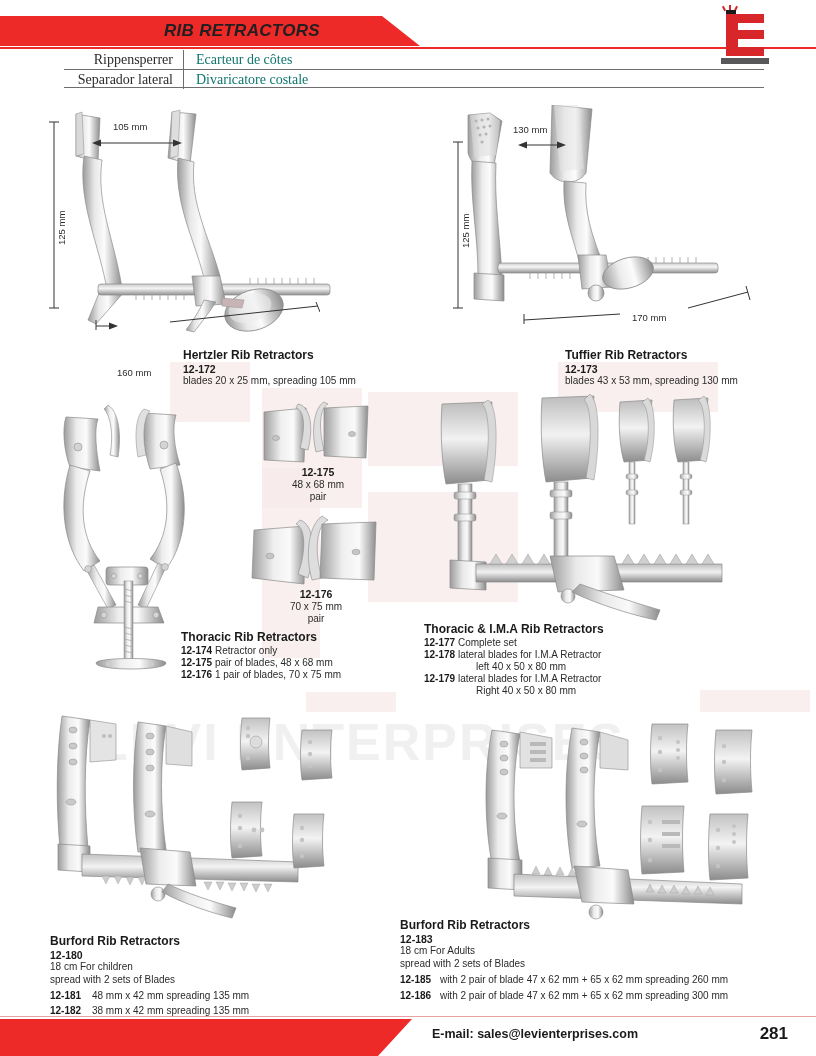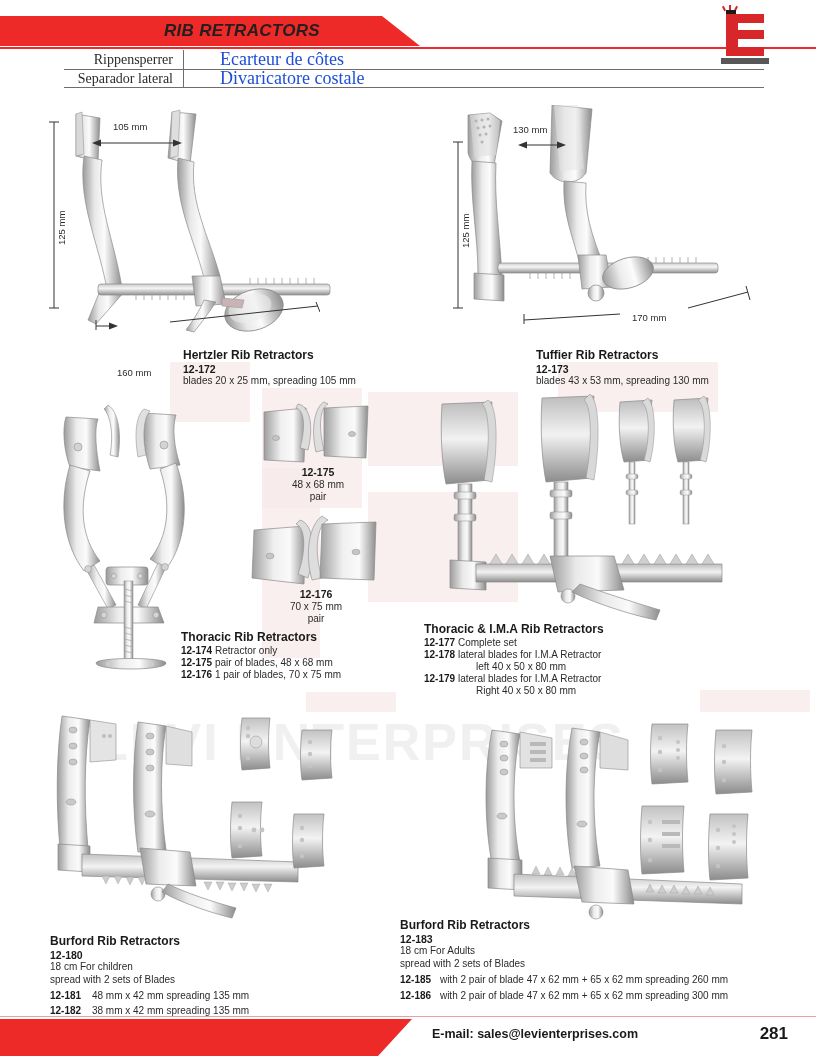--- a/index.html
+++ b/index.html
@@ -57,29 +57,29 @@
   #logo-word {
     position:absolute; left:9px; top:52px; width:48px; height:6px;
     background:#58585a;
   }
 
   
   #translations {
     position:absolute; left:64px; top:50px; width:700px; z-index:3;
     font-family:"Liberation Serif", serif;
   }
-  .tr-row { display:flex; height:19px; align-items:center;gap:24px; }
+  .tr-row { display:flex; height:19px; align-items:flex-start; }
   #tr-row2 { border-top:1px solid #6d6d6d; border-bottom:1px solid #6d6d6d; }
   .tr-cell-l {
     width:120px; text-align:right; padding-right:10px;
     font-size:14px; color:#2b2b2b; border-right:1px solid #6d6d6d;
     height:19px; line-height:19px;
   }
   .tr-cell-r {
-    padding-left:12px; font-size:18px; color:#1d4ed8;
+    padding-left:12px; font-size:14px; color:#0f766e;
     height:19px; line-height:19px;
   }
 
   
   .caption { position:absolute; z-index:4; line-height:1.22; }
   .cap-title { font-size:12px; font-weight:bold; color:#1a1a1a; }
   .cap-code  { font-size:10.5px; font-weight:bold; color:#1a1a1a; }
   .cap-line  { font-size:10px; color:#2b2b2b; }
   .cap-item  { font-size:10px; color:#2b2b2b; white-space:nowrap; }
   .cap-item b { font-weight:bold; color:#1a1a1a; }
@@ -320,21 +320,21 @@
   <line x1="1" y1="168" x2="11" y2="168" stroke="#333" stroke-width="1"></line>
 </svg>
 <div class="dim-label" style="left:632px;top:312px;">170 mm</div>
 <svg class="prod" style="left:520px;top:284px;" width="232" height="44">
   <line x1="4" y1="40" x2="4" y2="30" stroke="#333" stroke-width="1"></line>
   <line x1="4" y1="36" x2="100" y2="30" stroke="#333" stroke-width="1"></line>
   <line x1="168" y1="24" x2="228" y2="8" stroke="#333" stroke-width="1"></line>
   <line x1="226" y1="2" x2="230" y2="16" stroke="#333" stroke-width="1"></line>
 </svg>
 
-<div class="caption" style="left:536px;top:348px;">
+<div class="caption" style="left:565px;top:348px;">
   <div class="cap-title">Tuffier Rib Retractors</div>
   <div class="cap-code">12-173</div>
   <div class="cap-line">blades 43 x 53 mm, spreading 130 mm</div>
 </div>
 
 <div class="prod" style="left:48px;top:395px;">
 <svg width="170" height="290" viewBox="0 0 170 290">
   <defs>
     <linearGradient id="steel3" x1="0" y1="0" x2="1" y2="0">
       <stop offset="0%" stop-color="#9b9b9b"></stop>

